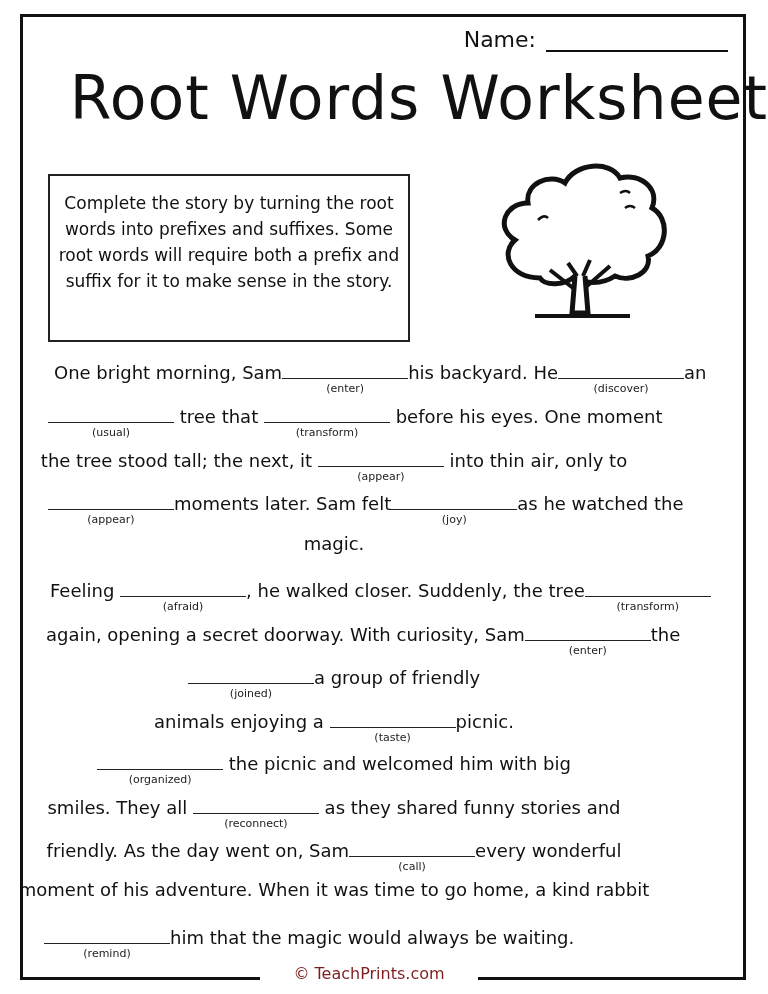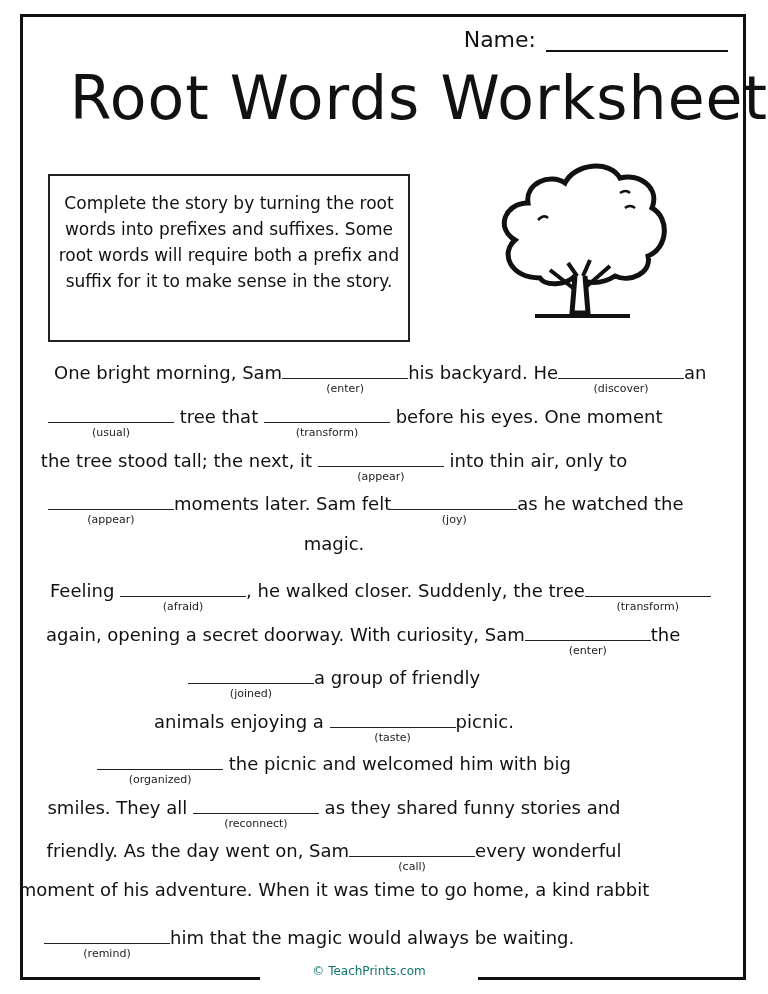--- a/index.html
+++ b/index.html
@@ -3,21 +3,21 @@
 <meta charset="utf-8">
 <style>
   html, body { margin: 0; padding: 0; background: #ffffff; }
   body { width: 768px; height: 994px; position: relative; overflow: hidden;
          font-family: "DejaVu Sans", sans-serif; color: #111; }
   .frame { position: absolute; left: 20px; top: 14px; width: 726px; height: 966px;
            border: 3px solid #111; border-bottom: none; box-sizing: border-box; }
   .bottom-left { position: absolute; left: 20px; top: 977px; width: 240px; height: 3px; background: #111; }
   .bottom-right { position: absolute; left: 478px; top: 977px; width: 268px; height: 3px; background: #111; }
   .footer { position: absolute; left: 260px; width: 218px; top: 964px; text-align: center;
-            font-size: 12px; color: #0f766e; }
+            font-size: 16px; color: #7f1d1d; }
   .name-row { position: absolute; right: 40px; top: 26px; font-size: 22px; display: flex; align-items: flex-end; }
   .name-line { display: inline-block; width: 182px; border-bottom: 2px solid #111; margin-left: 10px; height: 24px; }
   .title { position: absolute; left: 0; width: 768px; top: 62px; text-align: right;
            font-size: 60px; font-weight: normal; letter-spacing: 1px; line-height: 72px; }
   .instr { position: absolute; left: 48px; top: 174px; width: 362px; height: 168px;
            border: 2px solid #222; box-sizing: border-box; padding: 14px 8px;
            text-align: center; font-size: 17px; line-height: 26px; }
   .tree { position: absolute; left: 480px; top: 148px; width: 200px; height: 180px; }
   .line { position: absolute; left: 16px; width: 636px; font-size: 18px; white-space: nowrap; }
   .line.center { text-align: center; }

